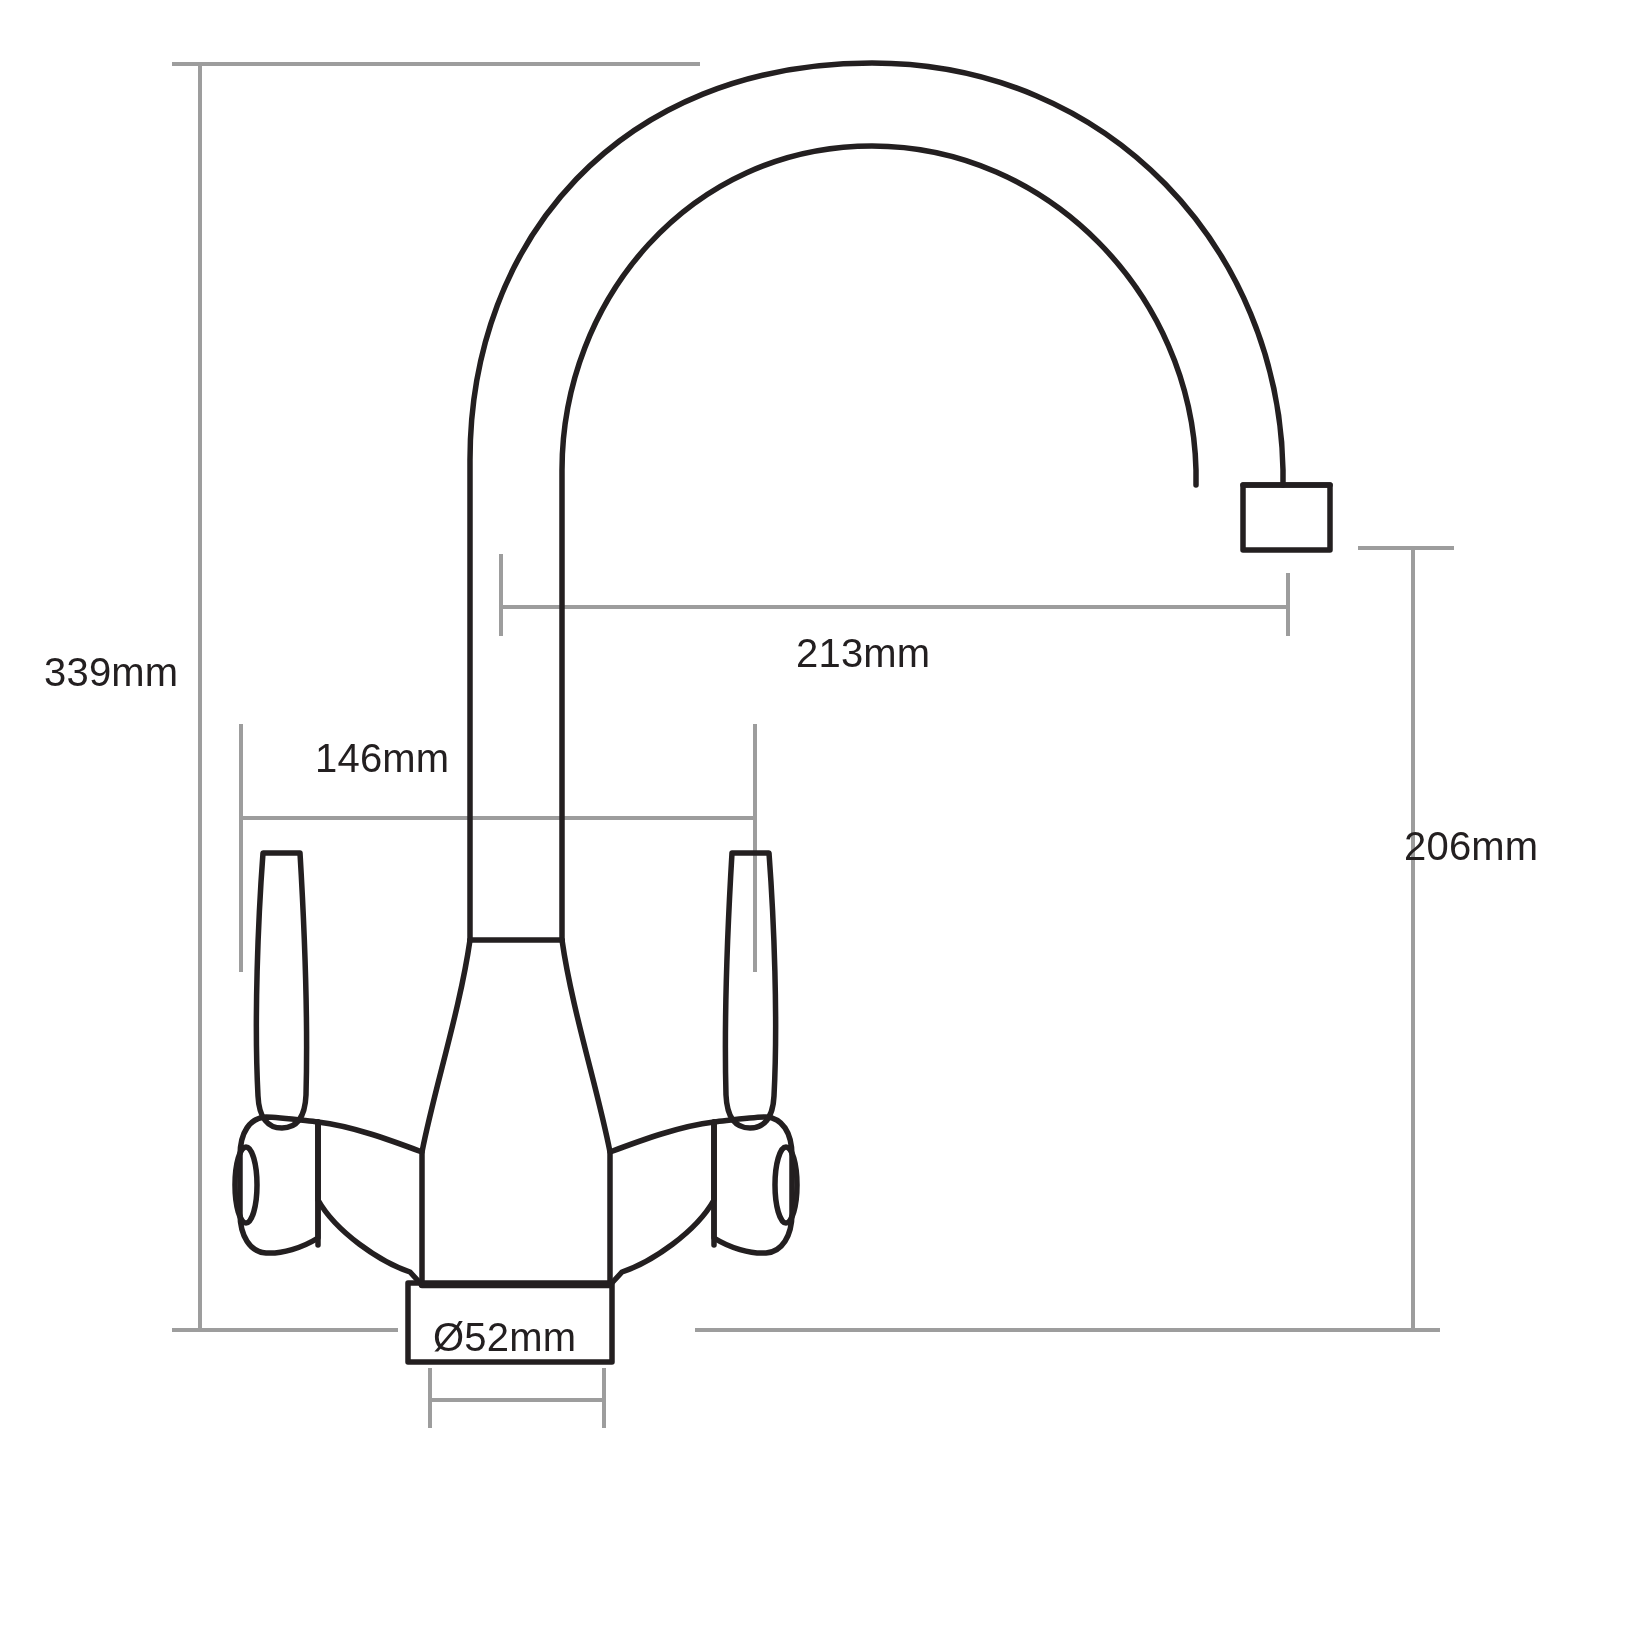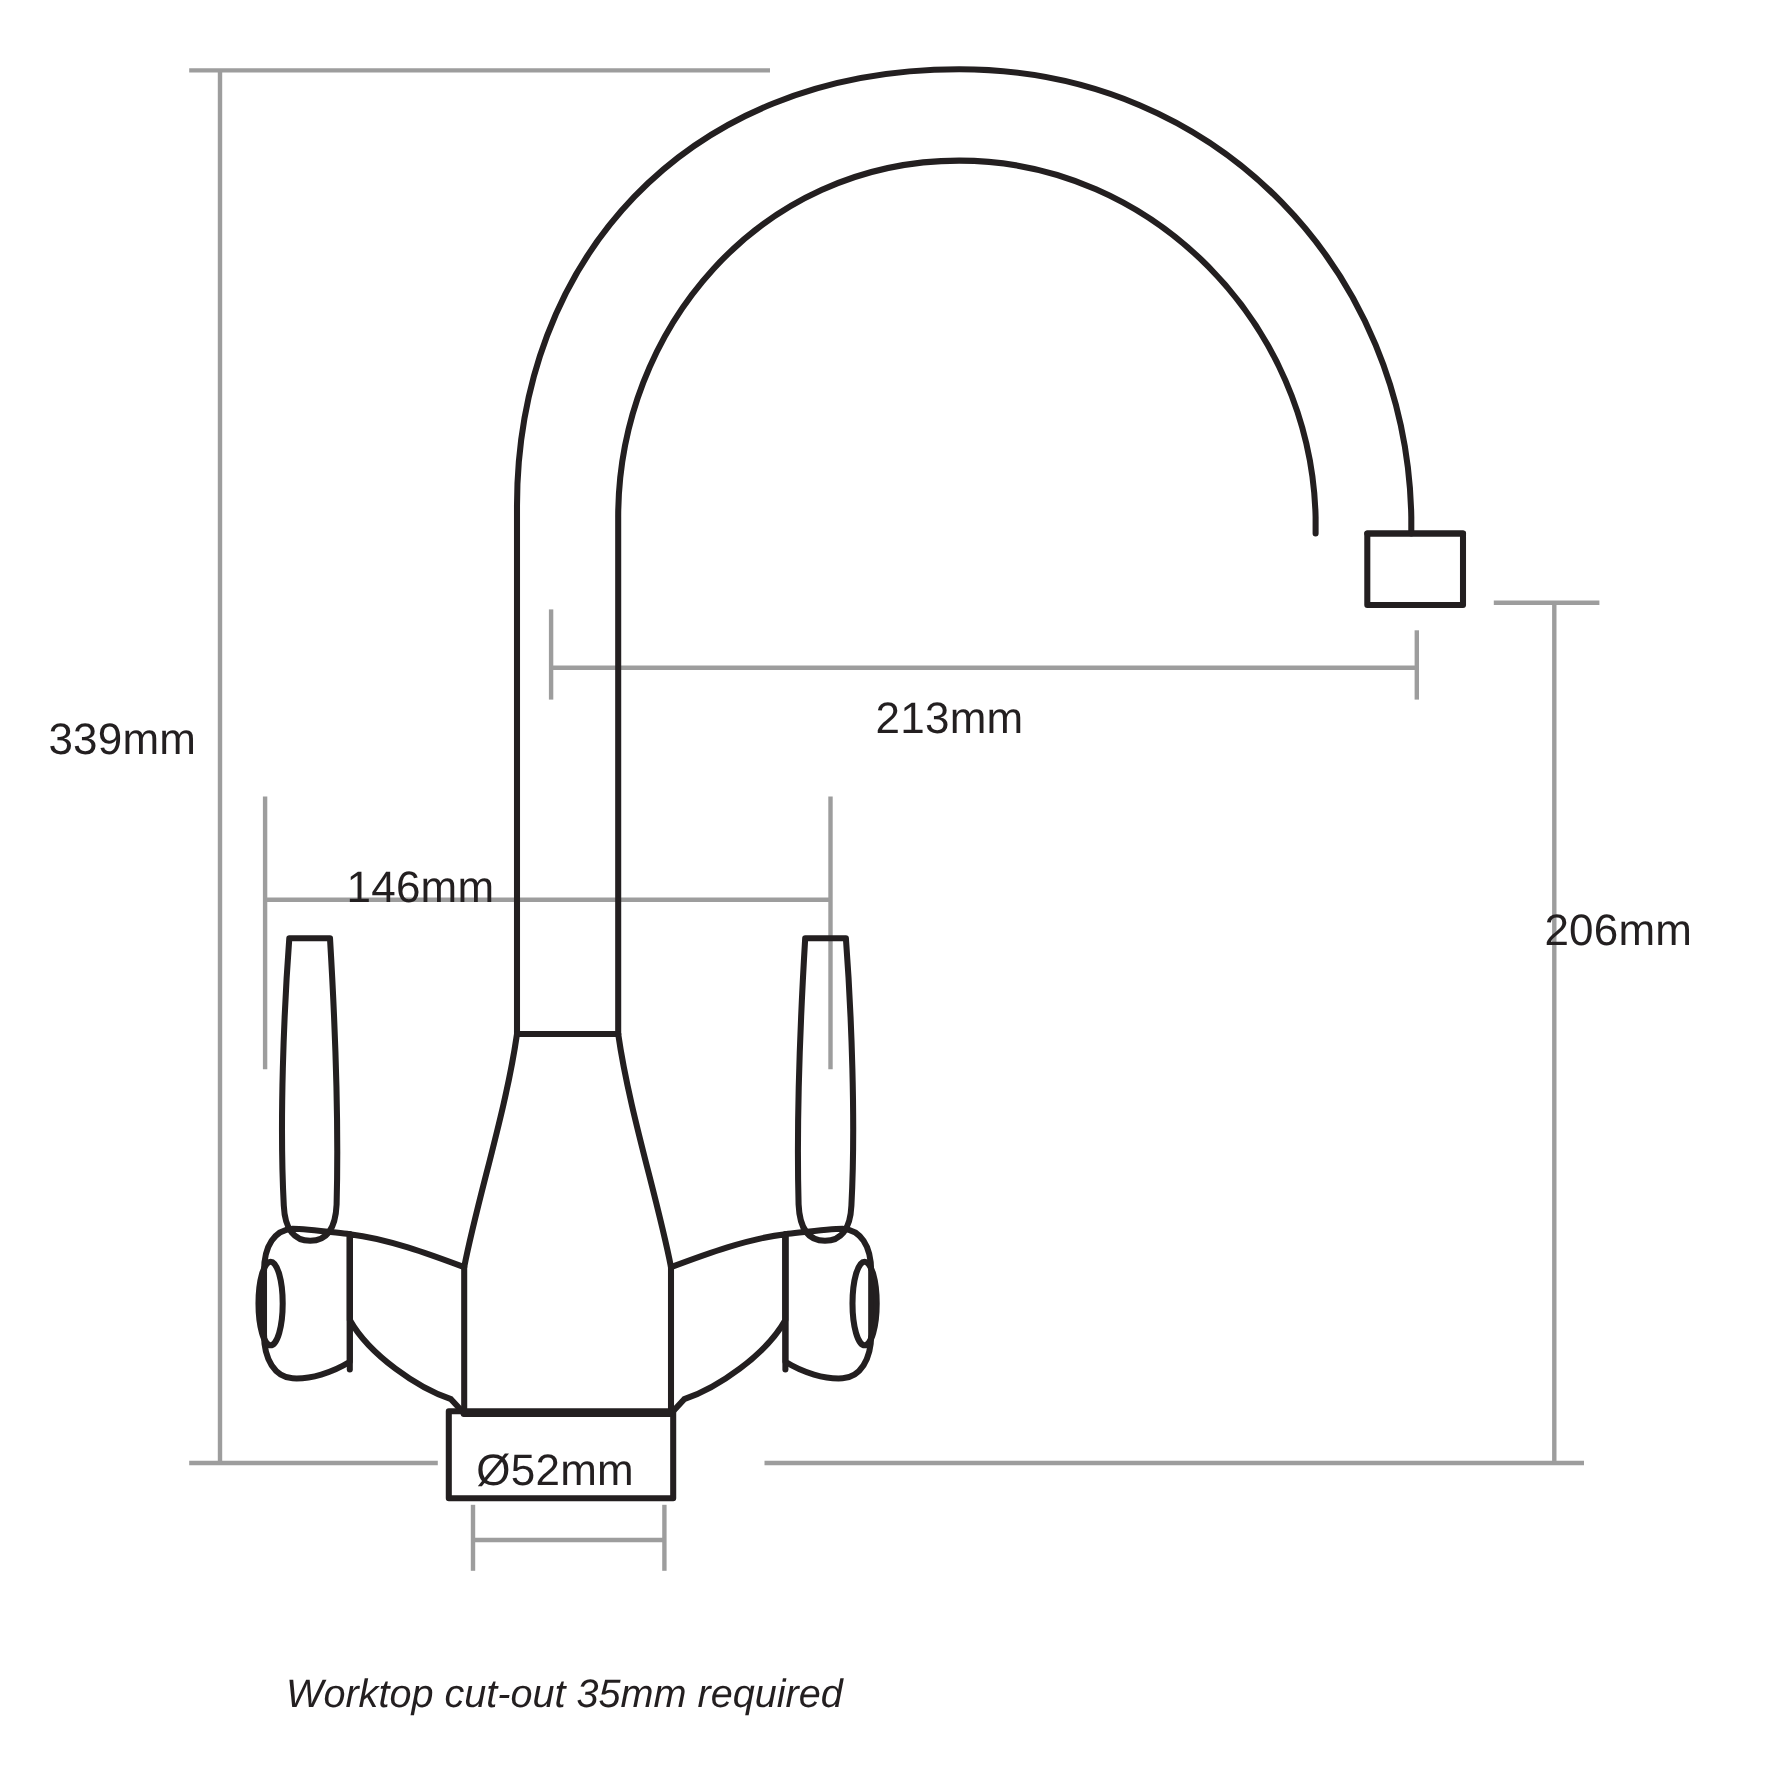--- a/index.html
+++ b/index.html
@@ -38,21 +38,21 @@
   .note-label {
     position: absolute;
     font-family: "Liberation Sans", sans-serif;
     font-size: 36px;
     font-style: italic;
     color: #231f20;
     white-space: nowrap;
   }
   #lbl-339 { left: 44px;  top: 650px; }
   #lbl-213 { left: 796px; top: 631px; }
-  #lbl-146 { left: 315px; top: 785px; }
+  #lbl-146 { left: 315px; top: 736px; }
   #lbl-206 { left: 1380px; top: 824px; margin-left: 24px; }
   #lbl-52  { left: 433px; top: 1315px; }
   #lbl-note { left: 260px; top: 1519px; }
 </style>
 </head>
 <body>
 
 <div id="drawing">
 
   <svg class="sheet" viewBox="0 0 1628 1628" xmlns="http://www.w3.org/2000/svg">
@@ -172,15 +172,14 @@
   <div class="dim-label" id="lbl-339">339mm</div>
 
   <div class="dim-label" id="lbl-213">213mm</div>
 
   <div class="dim-label" id="lbl-146">146mm</div>
 
   <div class="dim-label" id="lbl-206">206mm</div>
 
   <div class="dim-label" id="lbl-52">Ø52mm</div>
 
-  <div class="note-label" id="lbl-note">Worktop cut-out 35mm required</div>
 
 </div>
 
 </body></html>

